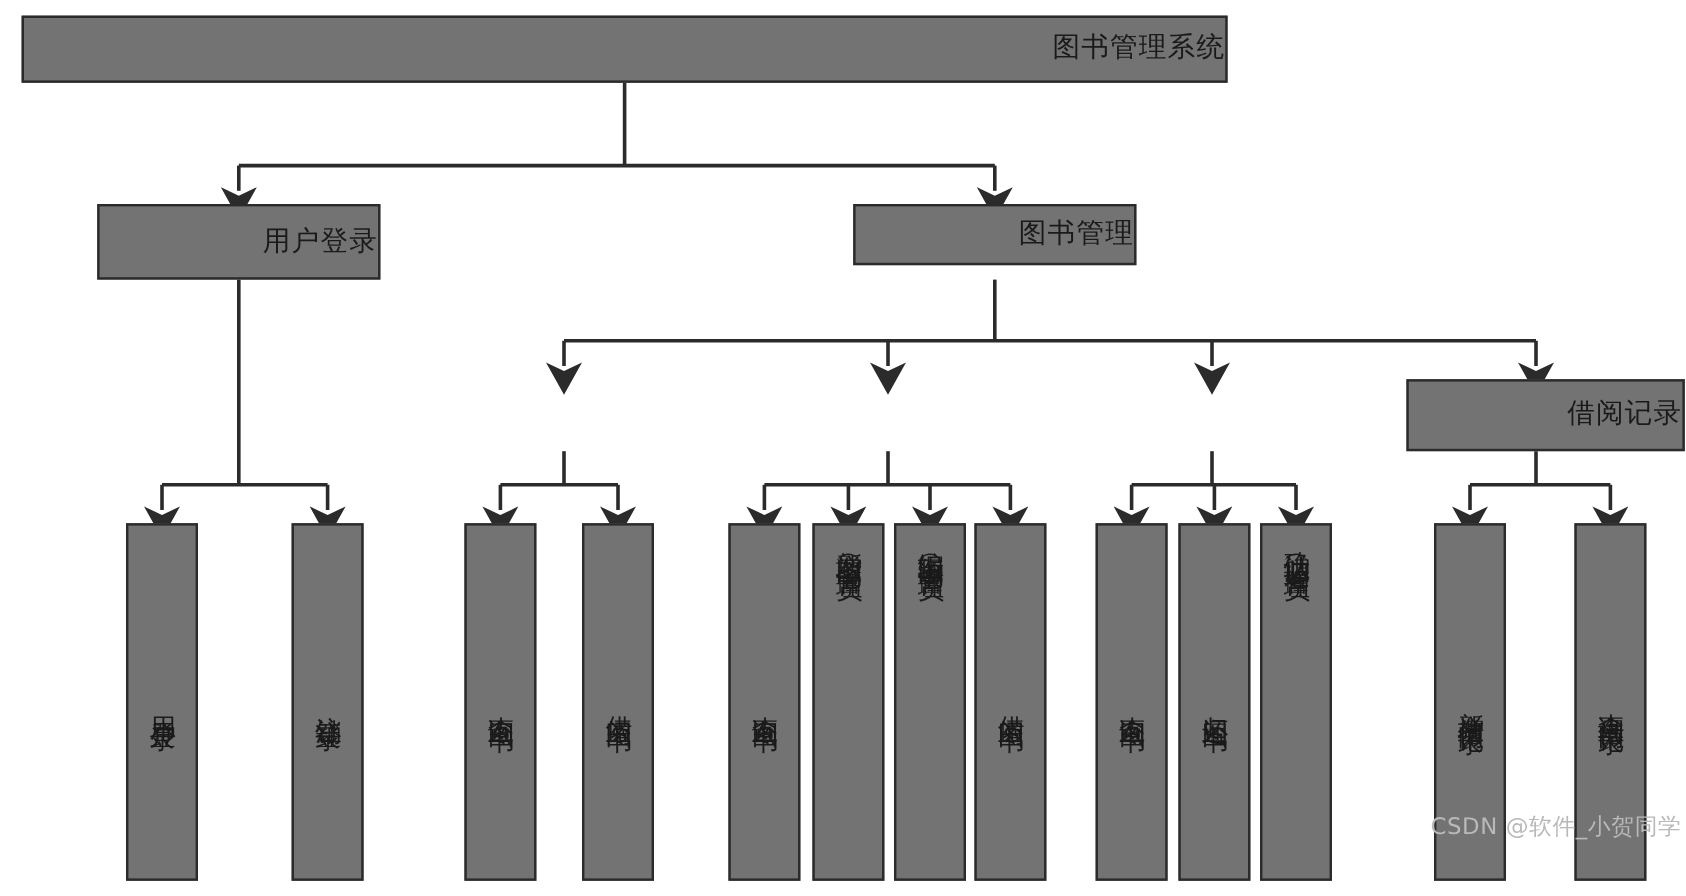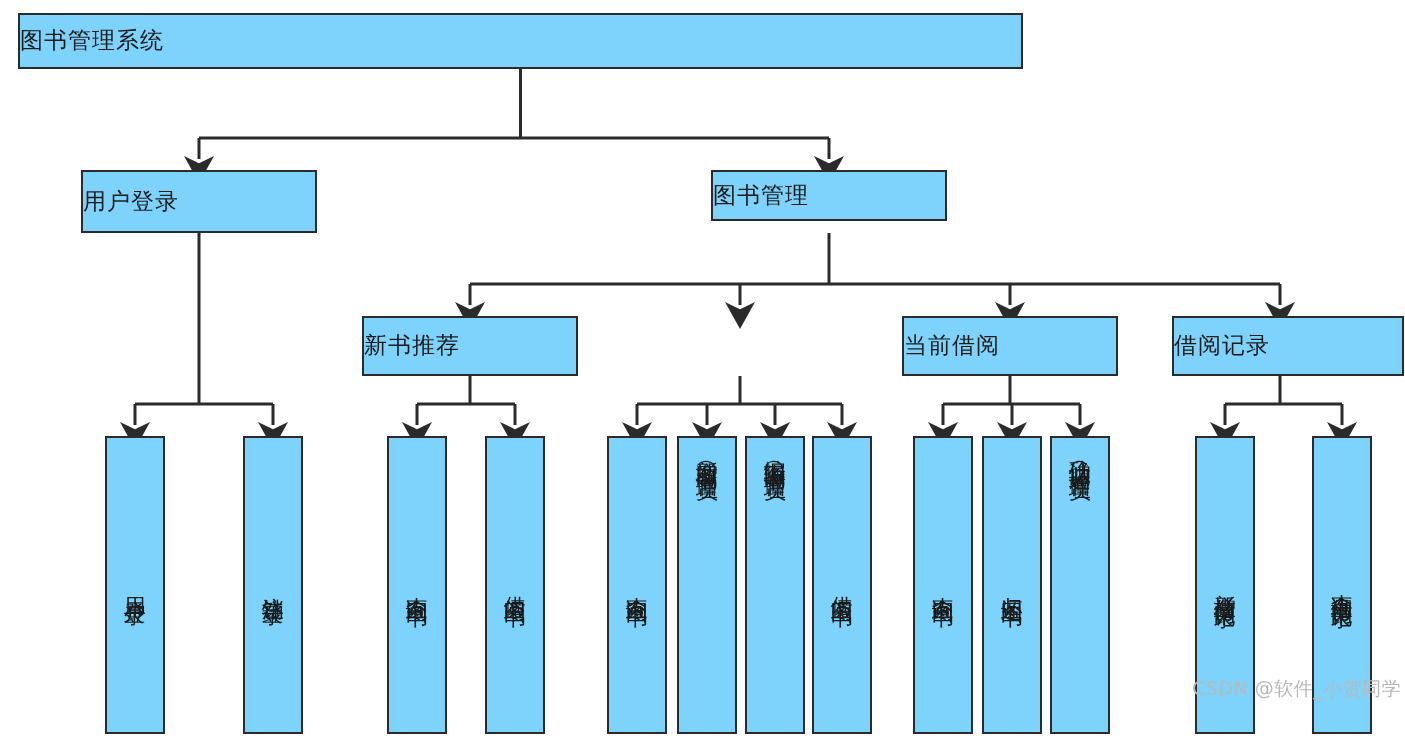--- a/index.html
+++ b/index.html
@@ -25,24 +25,24 @@
     left: 0;
     top: 0;
     width: 1405px;
     height: 747px;
     pointer-events: none;
   }
   .node {
     position: absolute;
     box-sizing: border-box;
     border: 2.5px solid #2b2b2b;
-    background: #7dd3fc;
+    background: #737373;
     display: flex;
     align-items: center;
-    justify-content: flex-start;
+    justify-content: flex-end;
     color: #1a1a1a;
   }
   .node.horizontal .node-label {
     writing-mode: horizontal-tb;
     font-size: 23px;
     letter-spacing: 1px;
     line-height: 1.2;
     white-space: nowrap;
   }
   .node.vertical {
@@ -125,26 +125,20 @@
     <span class="node-label">图书管理系统</span>
   </div>
 
   <div class="node horizontal" style="left: 81px; top: 170px; width: 236px; height: 63px;">
     <span class="node-label">用户登录</span>
   </div>
   <div class="node horizontal" style="left: 711px; top: 170px; width: 236px; height: 51px;">
     <span class="node-label">图书管理</span>
   </div>
 
-  <div class="node horizontal" style="left: 362px; top: 316px; width: 216px; height: 60px;">
-    <span class="node-label">新书推荐</span>
-  </div>
-  <div class="node horizontal" style="left: 902px; top: 316px; width: 216px; height: 60px;">
-    <span class="node-label">当前借阅</span>
-  </div>
   <div class="node horizontal" style="left: 1172px; top: 316px; width: 232px; height: 60px;">
     <span class="node-label">借阅记录</span>
   </div>
 
   <div class="node vertical center" style="left: 105px; top: 436px; width: 60px; height: 298px;">
     <span class="node-label">用户登录</span>
   </div>
   <div class="node vertical center" style="left: 243px; top: 436px; width: 60px; height: 298px;">
     <span class="node-label">注销登录</span>
   </div>

